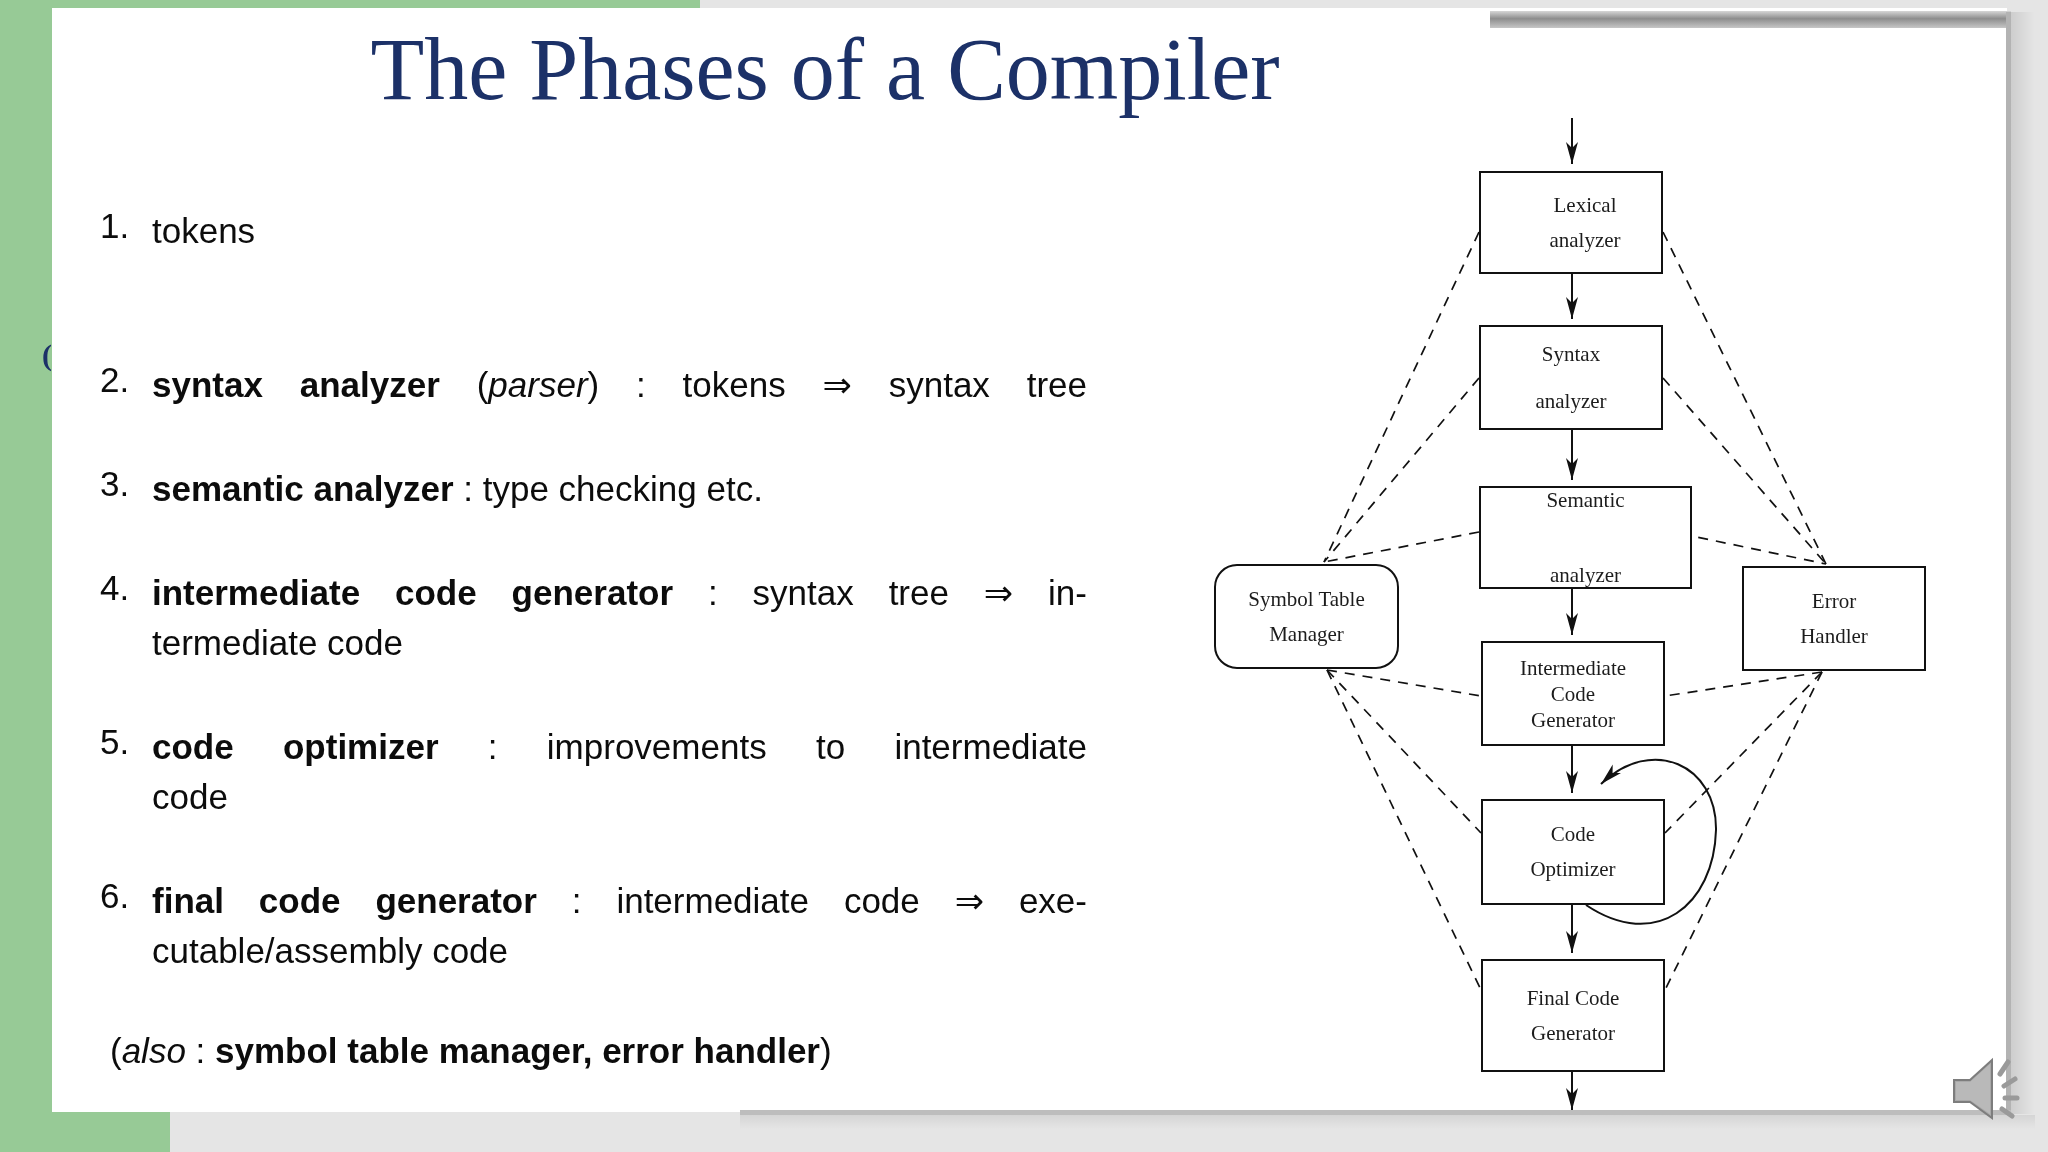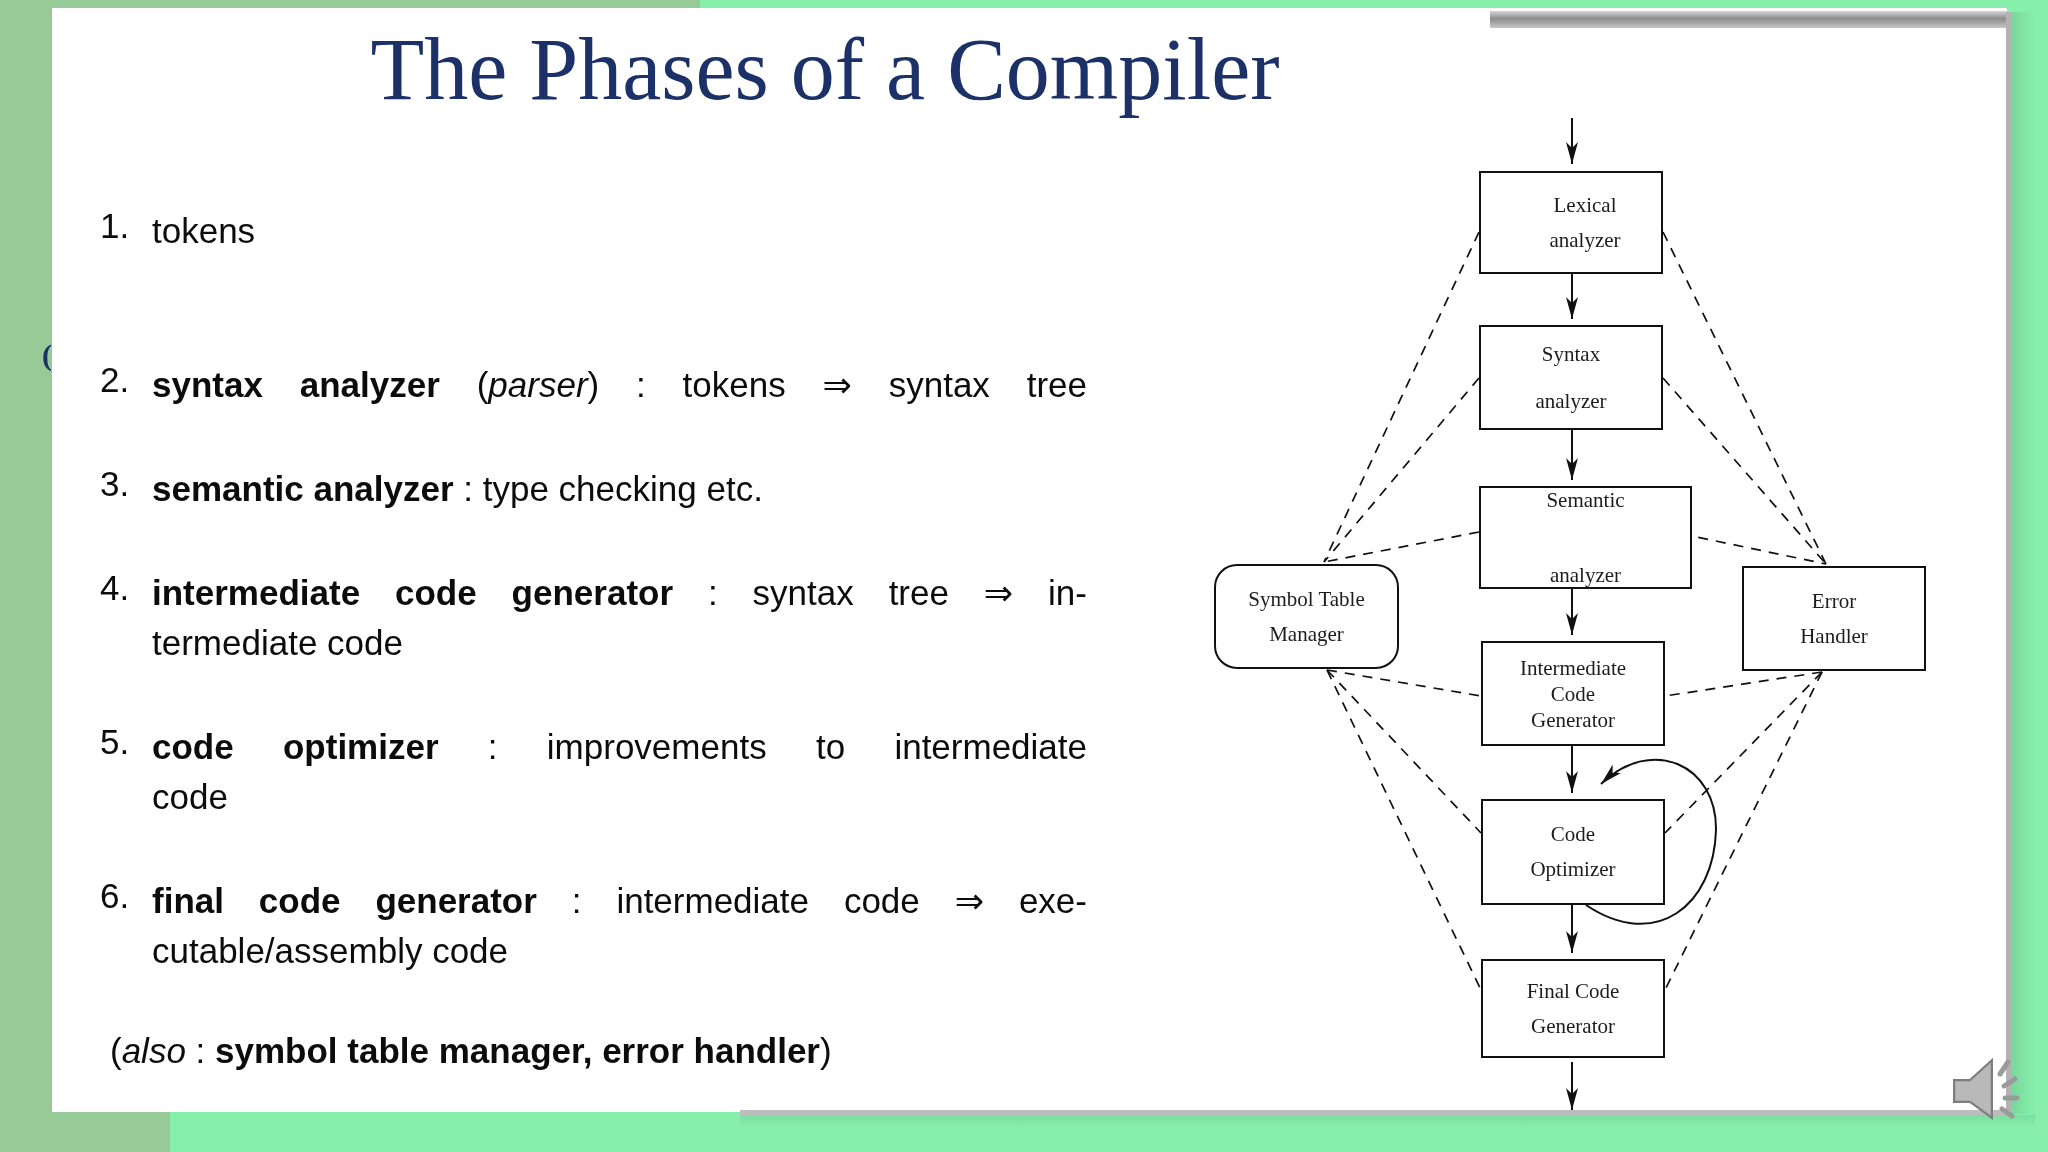--- a/index.html
+++ b/index.html
@@ -1,17 +1,17 @@
 <!DOCTYPE html>
 <html style="--accent-green: #97ca96; --title-navy: #1c3168; --frame-gray: #b3b3b3;"><head>
 <meta charset="utf-8">
 <style>
   html,body{margin:0;padding:0;background:#ffffff;}
   #canvas{position:relative;width:2048px;height:1152px;overflow:hidden;
-          font-family:"Liberation Sans","DejaVu Sans",sans-serif;background:#86efac;}
+          font-family:"Liberation Sans","DejaVu Sans",sans-serif;background:#e5e5e5;}
 
   
   .green-band{position:absolute;left:0;top:0;width:52px;height:1152px;background:var(--accent-green);}
   .green-top-strip{position:absolute;left:40px;top:0;width:660px;height:8px;background:var(--accent-green);}
   .green-bottom-block{position:absolute;left:0;top:1110px;width:170px;height:42px;background:var(--accent-green);}
 
   
   .slide{position:absolute;left:52px;top:8px;width:1955px;height:1104px;background:#ffffff;}
 
   
@@ -170,21 +170,21 @@
   </div>
   <div class="dbox tight" style="left:1481px;top:641px;width:184px;height:105px;">
     <div class="bl">Intermediate</div>
     <div class="bl">Code</div>
     <div class="bl">Generator</div>
   </div>
   <div class="dbox" style="left:1481px;top:799px;width:184px;height:106px;">
     <div class="bl">Code</div>
     <div class="bl">Optimizer</div>
   </div>
-  <div class="dbox" style="left:1481px;top:959px;width:184px;height:99px;">
+  <div class="dbox" style="left:1481px;top:959px;width:184px;height:113px;">
     <div class="bl">Final Code</div>
     <div class="bl">Generator</div>
   </div>
   <div class="dbox" style="left:1214px;top:564px;width:185px;height:105px;border-radius:23px;">
     <div class="bl">Symbol Table</div>
     <div class="bl">Manager</div>
   </div>
   <div class="dbox" style="left:1742px;top:566px;width:184px;height:105px;">
     <div class="bl">Error</div>
     <div class="bl">Handler</div>

